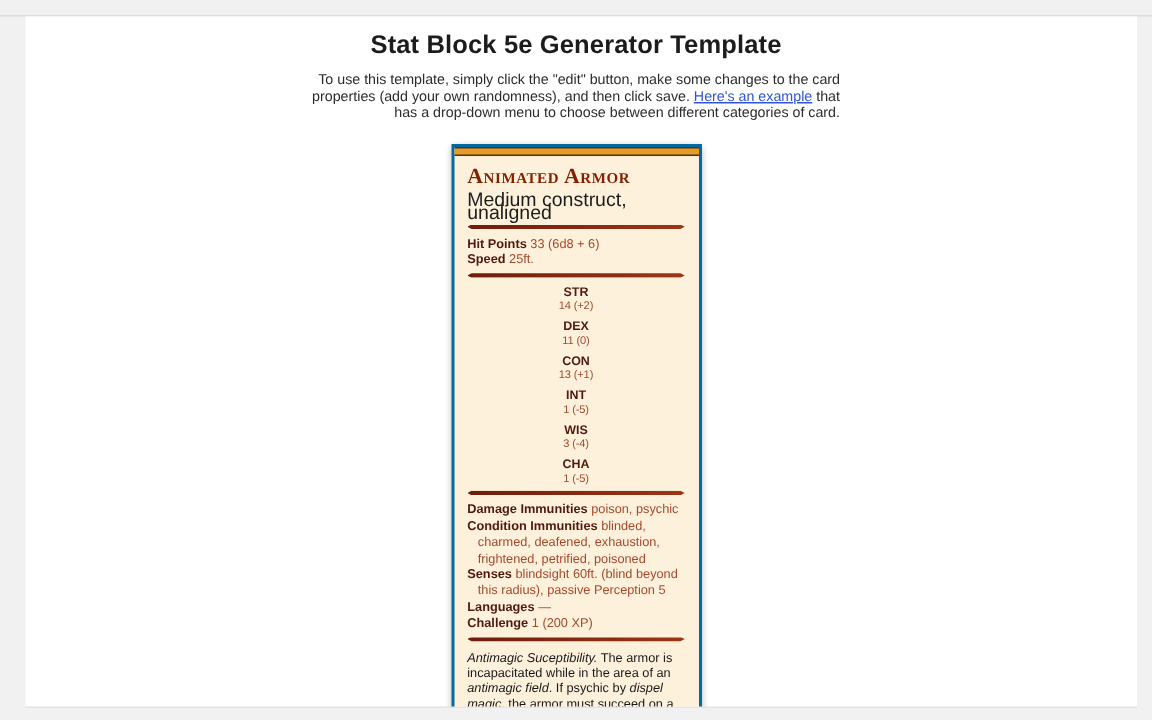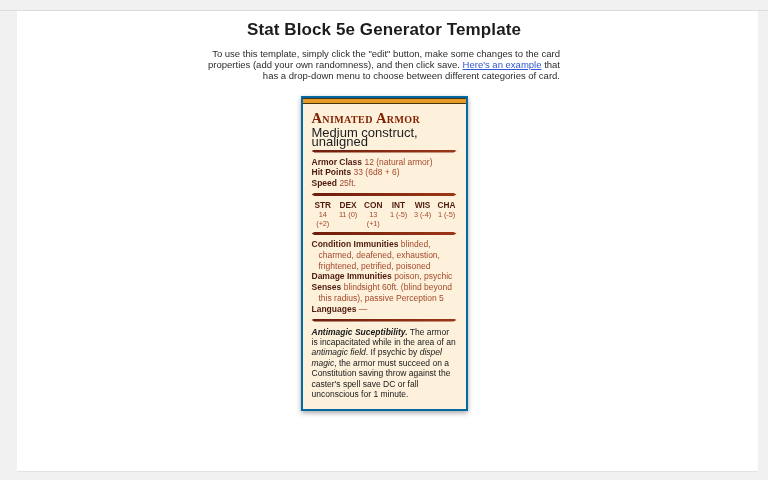--- a/index.html
+++ b/index.html
@@ -70,36 +70,36 @@
     background: linear-gradient(to right, #6e1d0c, #9c3617);
     clip-path: polygon(0 50%, 2% 0, 98% 0, 100% 50%, 98% 100%, 2% 100%);
   }
   .stat-line {
     font-size: 8.5px; line-height: 10.8px; color: #A3492B;
   }
   .stat-line b, .prop-line b { font-weight: 700; color: #4E1A0E; }
 
   .abilities {
     display: flex; justify-content: center; gap: 4px;
-    margin: 3px 0 2px; text-align: center;
+    margin: 3px 0 2px; text-align: center; flex-direction: column;
   }
   .ability-col { min-width: 20px; }
   .ability-name { font-size: 8.3px; font-weight: 700; color: #4E1A0E; line-height: 10px; }
   .ability-val  { font-size: 7.4px; color: #A3492B; line-height: 9px; letter-spacing: -0.1px; }
 
   .prop-line {
     font-size: 8.5px; line-height: 10.8px; color: #A3492B;
     padding-left: 7px; text-indent: -7px;
   }
 
   .trait {
     font-size: 8.5px; line-height: 10.4px; color: #181818;
     margin-top: 5px;
   }
-  .trait-name { font-weight: 700; font-style: italic; }
+  .trait-name { font-weight: 400; font-style: italic; }
   .trait i { font-style: italic; }
 </style>
 </head>
 <body>
 
 <div class="top-line"></div>
 
 <div class="page">
   <div class="content">
 
@@ -111,21 +111,20 @@
     <div class="statblock">
       <div class="orange-bar"></div>
       <div class="sb-inner">
 
         <div class="sb-name">Animated Armor</div>
         <div class="sb-meta">Medium construct, unaligned</div>
 
         <div class="taper"></div>
 
         <div>
-          <div class="stat-line"><b>Armor Class</b> <span>12 (natural armor)</span></div>
           <div class="stat-line"><b>Hit Points</b> <span>33 (6d8 + 6)</span></div>
           <div class="stat-line"><b>Speed</b> <span>25ft.</span></div>
         </div>
 
         <div class="taper"></div>
 
         <div class="abilities">
           <div class="ability-col">
             <div class="ability-name">STR</div>
             <div class="ability-val">14 (+2)</div>
@@ -148,24 +147,25 @@
           </div>
           <div class="ability-col">
             <div class="ability-name">CHA</div>
             <div class="ability-val">1 (-5)</div>
           </div>
         </div>
 
         <div class="taper"></div>
 
         <div>
+          <div class="prop-line"><b>Damage Immunities</b> <span>poison, psychic</span></div>
           <div class="prop-line"><b>Condition Immunities</b> <span>blinded, charmed, deafened, exhaustion, frightened, petrified, poisoned</span></div>
-          <div class="prop-line"><b>Damage Immunities</b> <span>poison, psychic</span></div>
           <div class="prop-line"><b>Senses</b> <span>blindsight 60ft. (blind beyond this radius), passive Perception 5</span></div>
           <div class="prop-line"><b>Languages</b> <span>—</span></div>
+          <div class="prop-line"><b>Challenge</b> <span>1 (200 XP)</span></div>
         </div>
 
         <div class="taper"></div>
 
         <div>
           <p class="trait"><span class="trait-name">Antimagic Suceptibility.</span><span> The armor is incapacitated while in the area of an </span><i>antimagic field</i><span>. If psychic by </span><i>dispel magic</i><span>, the armor must succeed on a Constitution saving throw against the caster's spell save DC or fall unconscious for 1 minute.</span></p>
 
         </div>
 
       </div>

